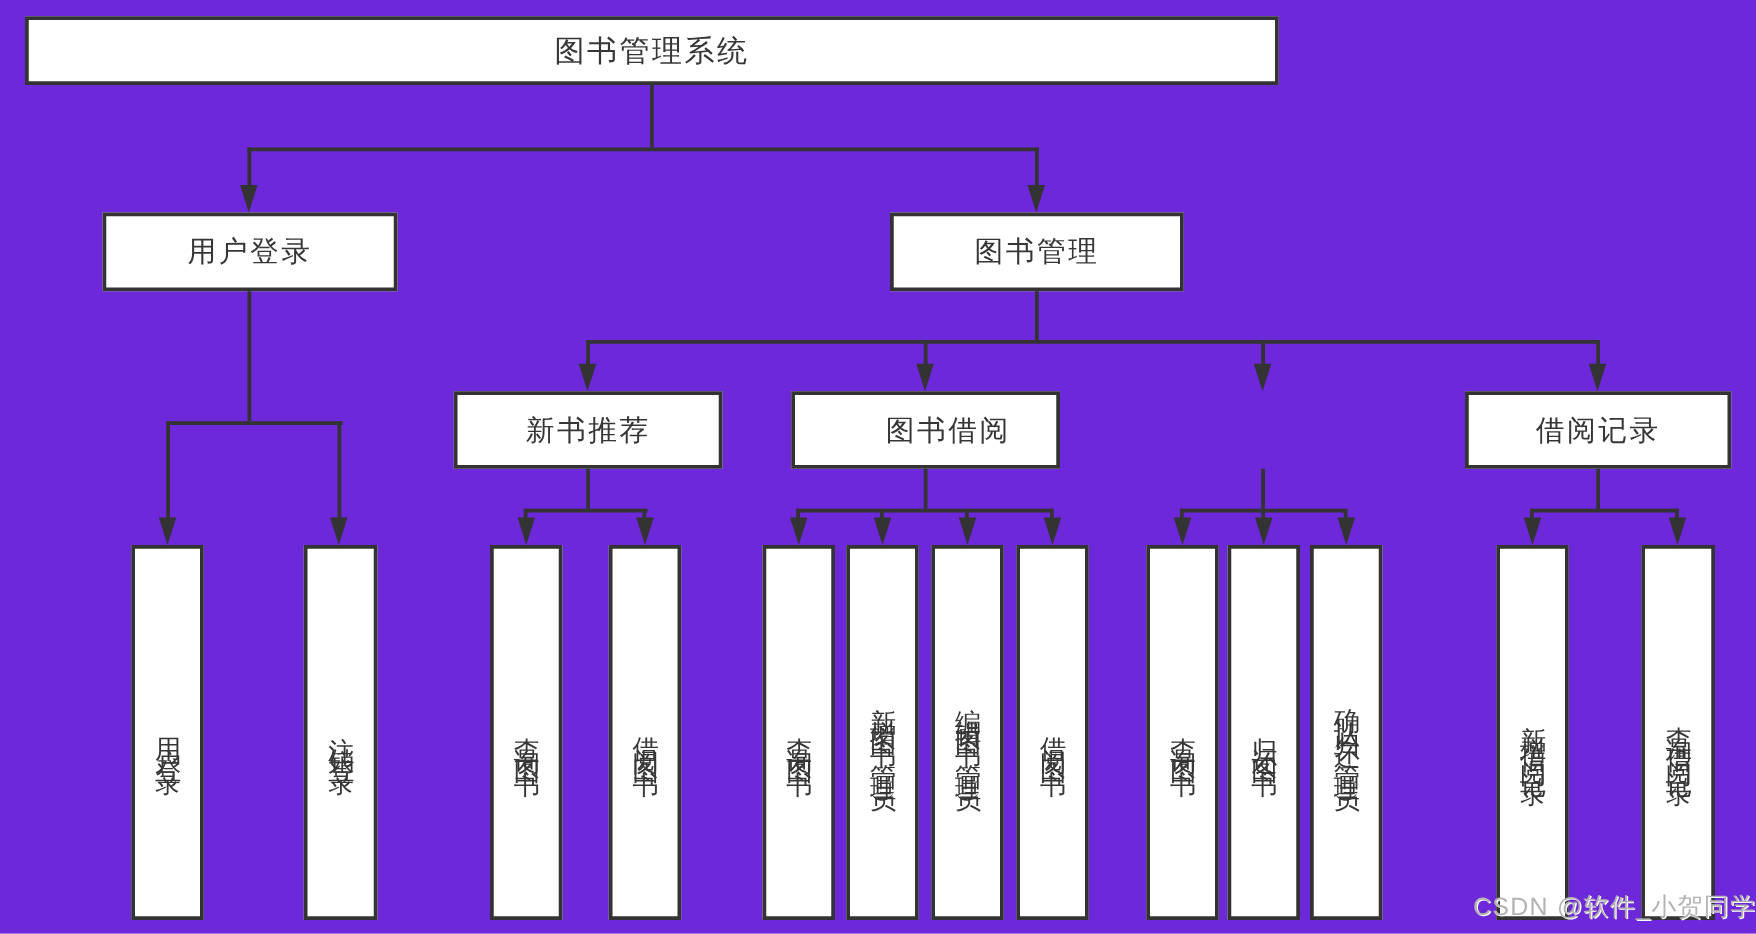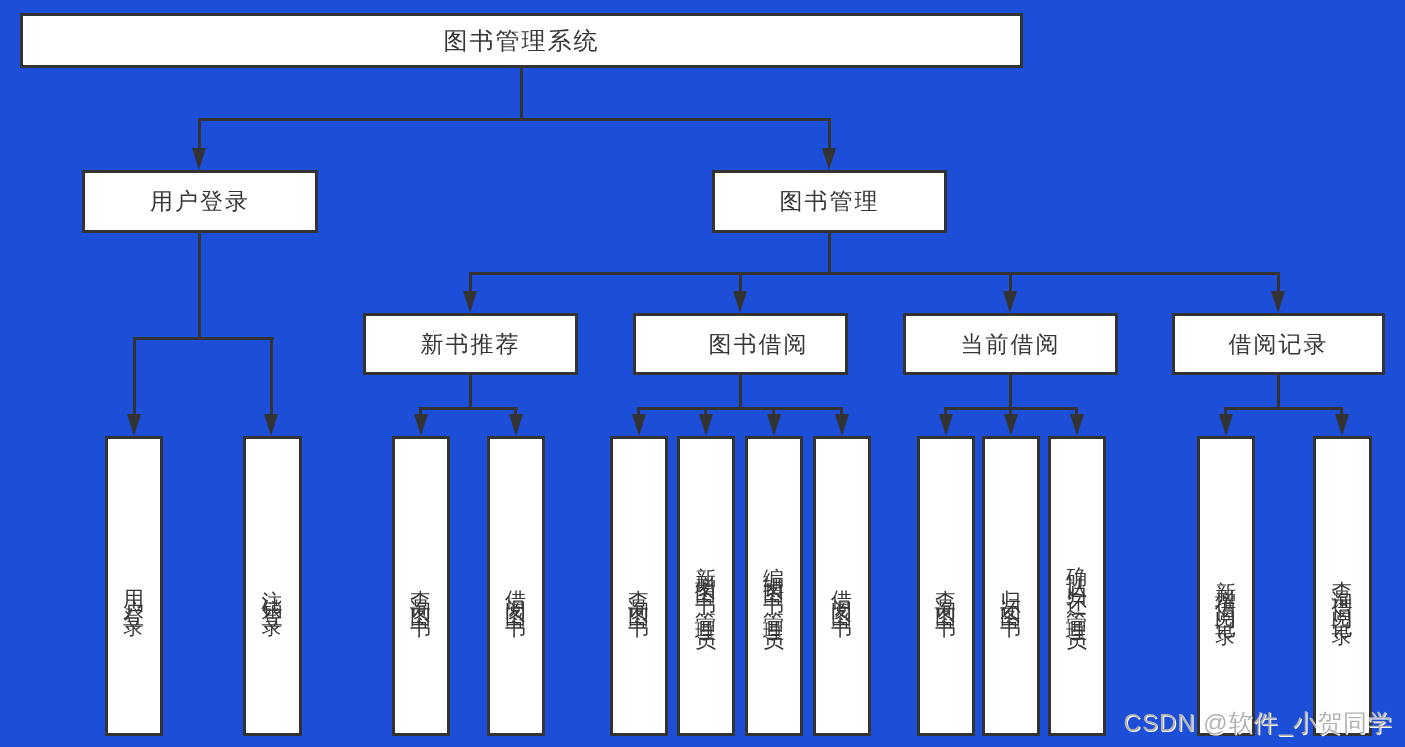--- a/index.html
+++ b/index.html
@@ -5,21 +5,21 @@
   html, body {
     margin: 0;
     padding: 0;
     background: #ffffff;
     font-family: "Liberation Sans", "DejaVu Sans", sans-serif;
   }
   .diagram {
     position: relative;
     width: 1405px;
     height: 747px;
-    background: #1d4ed8;
+    background: #6d28d9;
     overflow: hidden;
     color: #333333;
   }
   .box {
     position: absolute;
     box-sizing: border-box;
     border: 3px solid #333333;
     background: #ffffff;
     display: flex;
     align-items: center;
@@ -48,23 +48,23 @@
   .arrow {
     position: absolute;
     width: 0;
     height: 0;
     border-left: 7px solid transparent;
     border-right: 7px solid transparent;
     border-top: 22px solid #333333;
   }
   .watermark {
     position: absolute;
-    right: 12px;
+    right: 0;
     bottom: 8px;
-    font-size: 24px;
+    font-size: 20px;
     color: #b3b3b3;
     letter-spacing: 1px;
     text-shadow: 1px 1px 0 #ffffff;
     z-index: 5;
     white-space: nowrap;
   }
 </style>
 </head>
 <body>
 
@@ -79,23 +79,20 @@
   </div>
   <div class="box" style="left:712px; top:170px; width:235px; height:63px;">
     <span class="hlabel">图书管理</span>
   </div>
 
   <div class="box" style="left:363px; top:313px; width:215px; height:62px;">
     <span class="hlabel">新书推荐</span>
   </div>
   <div class="box" style="left:633px; top:313px; width:215px; height:62px;padding-left:36px;">
     <span class="hlabel">图书借阅</span>
-  </div>
-  <div class="box" style="left:903px; top:313px; width:215px; height:62px;">
-    <span class="hlabel">当前借阅</span>
   </div>
   <div class="box" style="left:1172px; top:313px; width:213px; height:62px;">
     <span class="hlabel">借阅记录</span>
   </div>
 
   <div class="box leaf" style="left:105px; top:436px; width:58px; height:300px;">
     <span class="vlabel">用户登录</span>
   </div>
   <div class="box leaf" style="left:243px; top:436px; width:59px; height:300px;">
     <span class="vlabel">注销登录</span>

